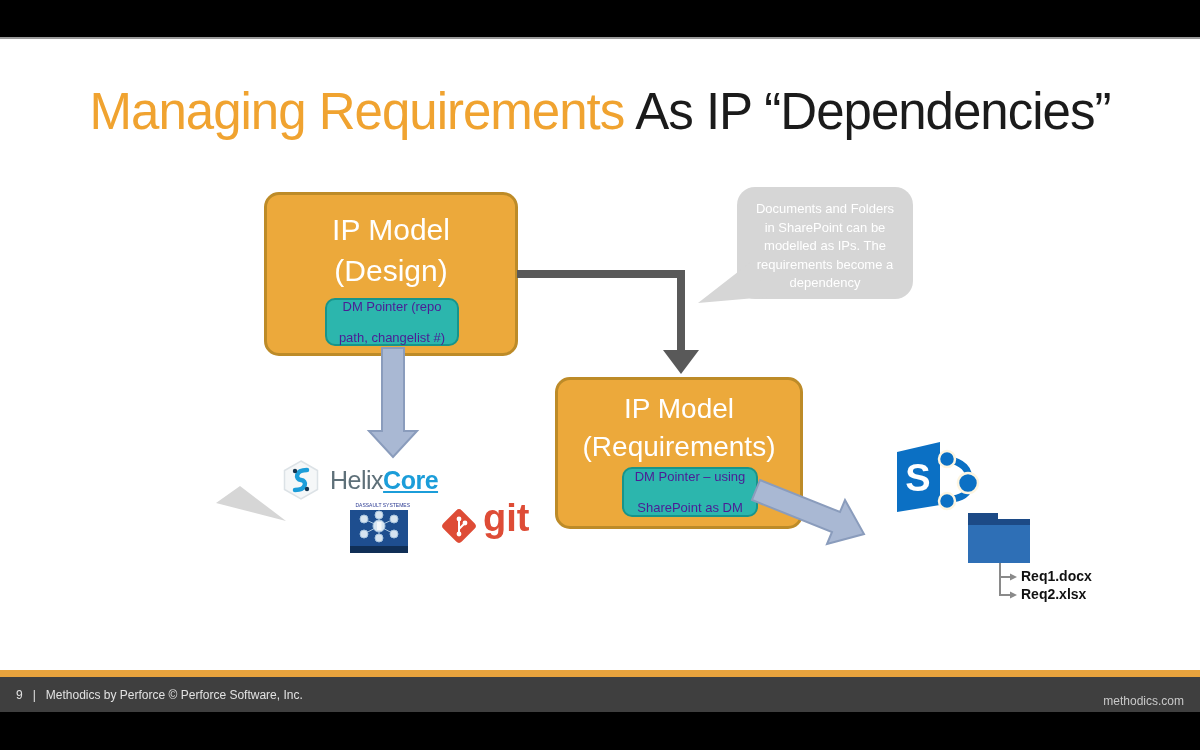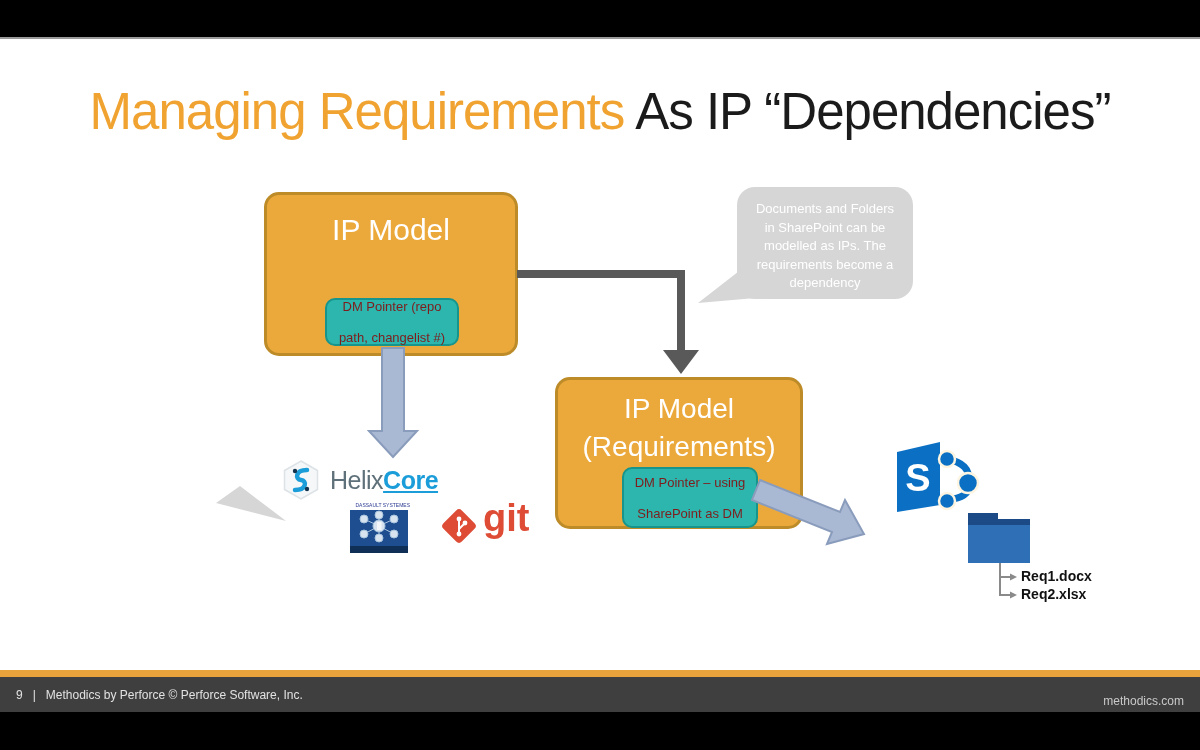--- a/index.html
+++ b/index.html
@@ -18,24 +18,24 @@
   
   .obox { position:absolute; background:var(--box_orange); border:3px solid var(--box_orange_border);
           border-radius:15px; color:#fff; text-align:center; box-sizing:border-box; }
   .design-box { left:264px; top:192px; width:254px; height:164px; padding-top:14px; }
   .design-box .l { font-size:30px; line-height:41px; }
   .req-box { left:555px; top:377px; width:248px; height:152px; padding-top:10px; }
   .req-box .l { font-size:28px; line-height:38px; }
 
   
   .dm { position:absolute; background:var(--teal); border:2px solid var(--teal_border); border-radius:10px;
-        color:#7f1d1d; font-size:13px; line-height:17px; text-align:center; box-sizing:border-box;
+        color:#4c1d95; font-size:13px; line-height:17px; text-align:center; box-sizing:border-box;
         display:flex; flex-direction:column; justify-content:center;gap:14px; }
   .design-dm { left:325px; top:298px; width:134px; height:48px; }
-  .req-dm { left:622px; top:467px; width:136px; height:61px;text-align:center; }
+  .req-dm { left:622px; top:467px; width:136px; height:50px;text-align:center; }
   .dm span { display:block; }
 
   
   .bubble { position:absolute; background:var(--bubble_gray); color:#fff; text-align:center; }
   .docs-bubble { left:737px; top:187px; width:176px; height:112px; border-radius:18px;
                  font-size:13px; line-height:18.5px; padding-top:13px; box-sizing:border-box; }
   .docs-bubble span { display:block; }
   .files-bubble { left:97px; top:463px; width:145px; height:55px; border-radius:14px;
                   font-size:15px; display:flex; align-items:center; justify-content:center; }
 
@@ -107,20 +107,21 @@
 <div id="stage">
 
   <div class="letterbox-top"></div>
 
   <div class="title">
     <span class="accent">Managing Requirements</span><span>As IP “Dependencies”</span>
   </div>
 
   <div class="obox design-box">
     <div class="l">IP Model</div>
+    <div class="l">(Design)</div>
   </div>
   <div class="dm design-dm">
     <span>DM Pointer (repo</span>
     <span>path, changelist #)</span>
   </div>
 
   <div class="obox req-box">
     <div class="l">IP Model</div>
     <div class="l">(Requirements)</div>
   </div>

